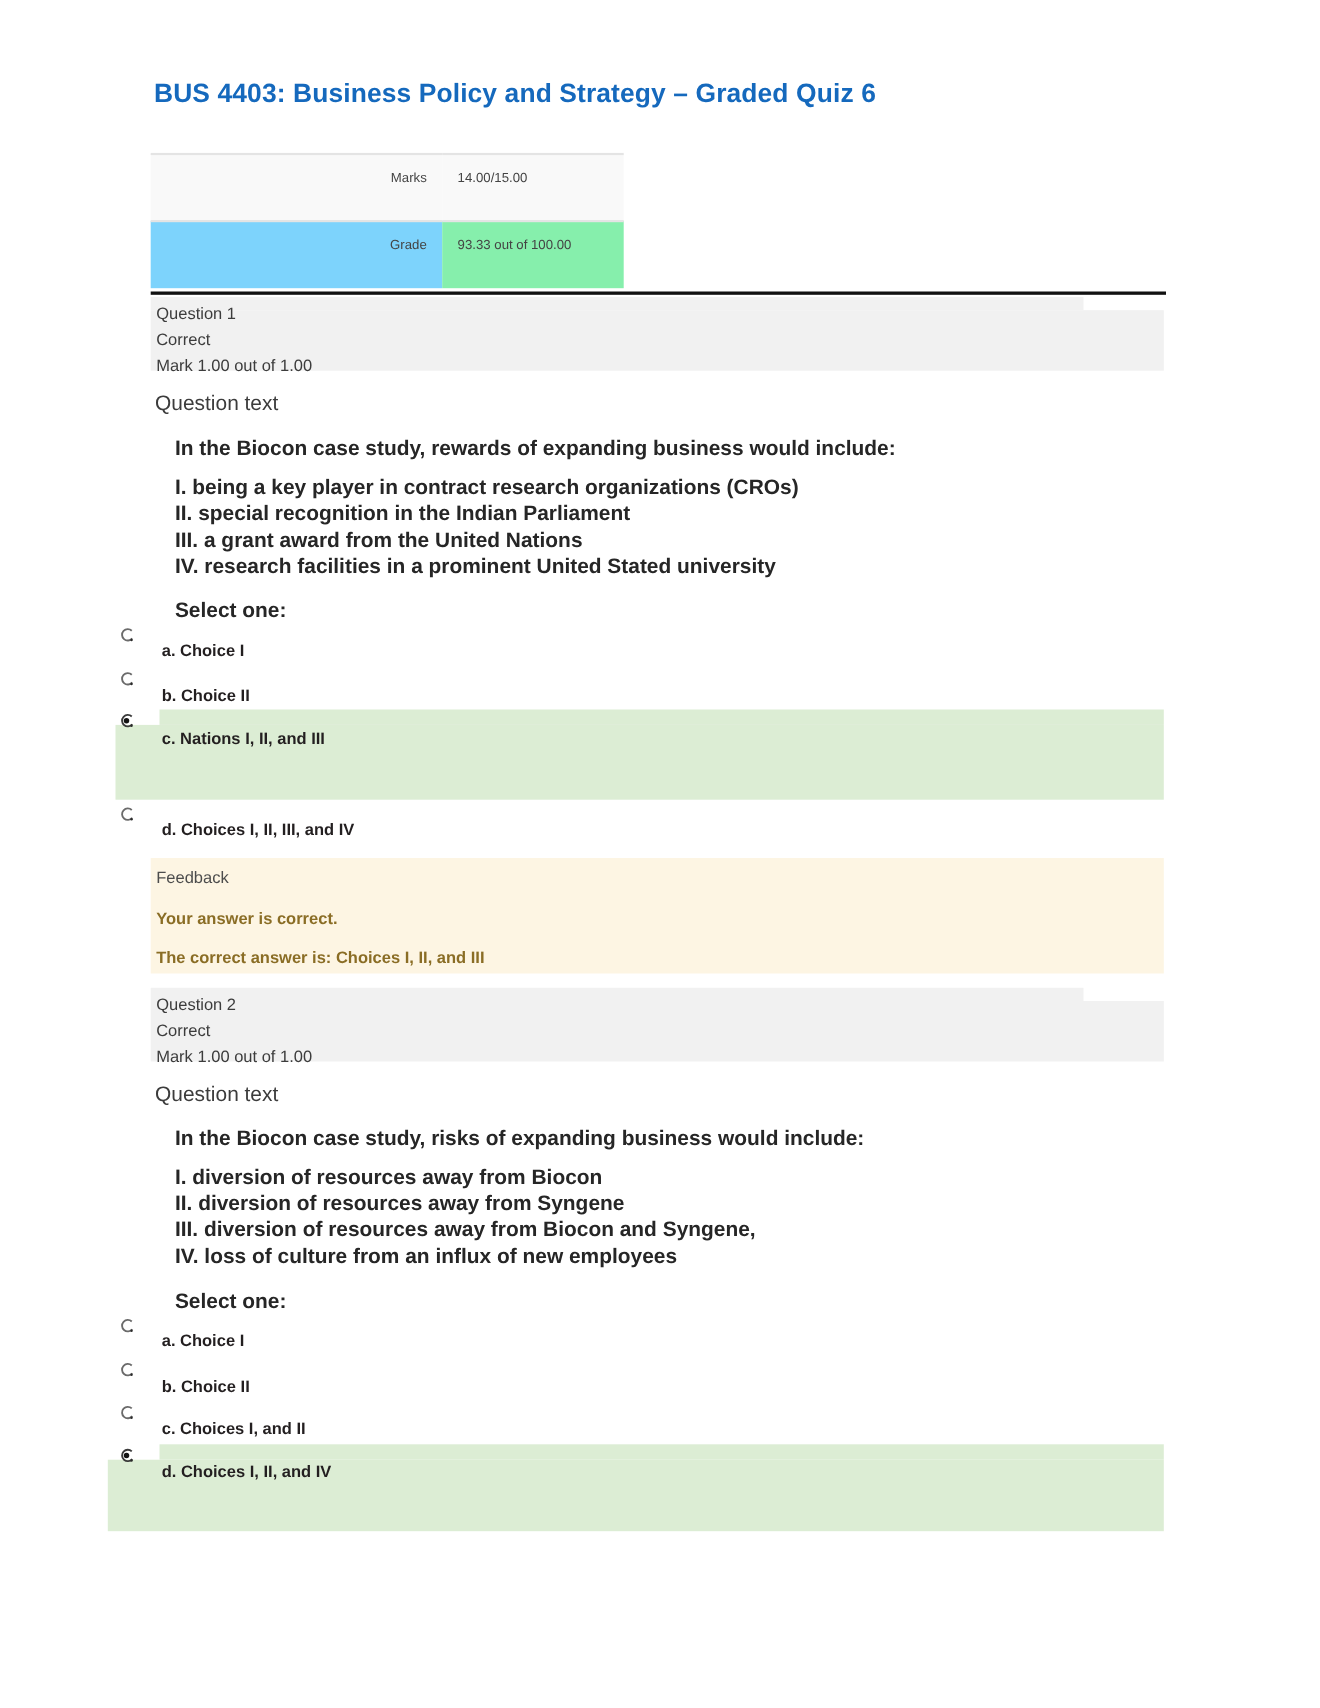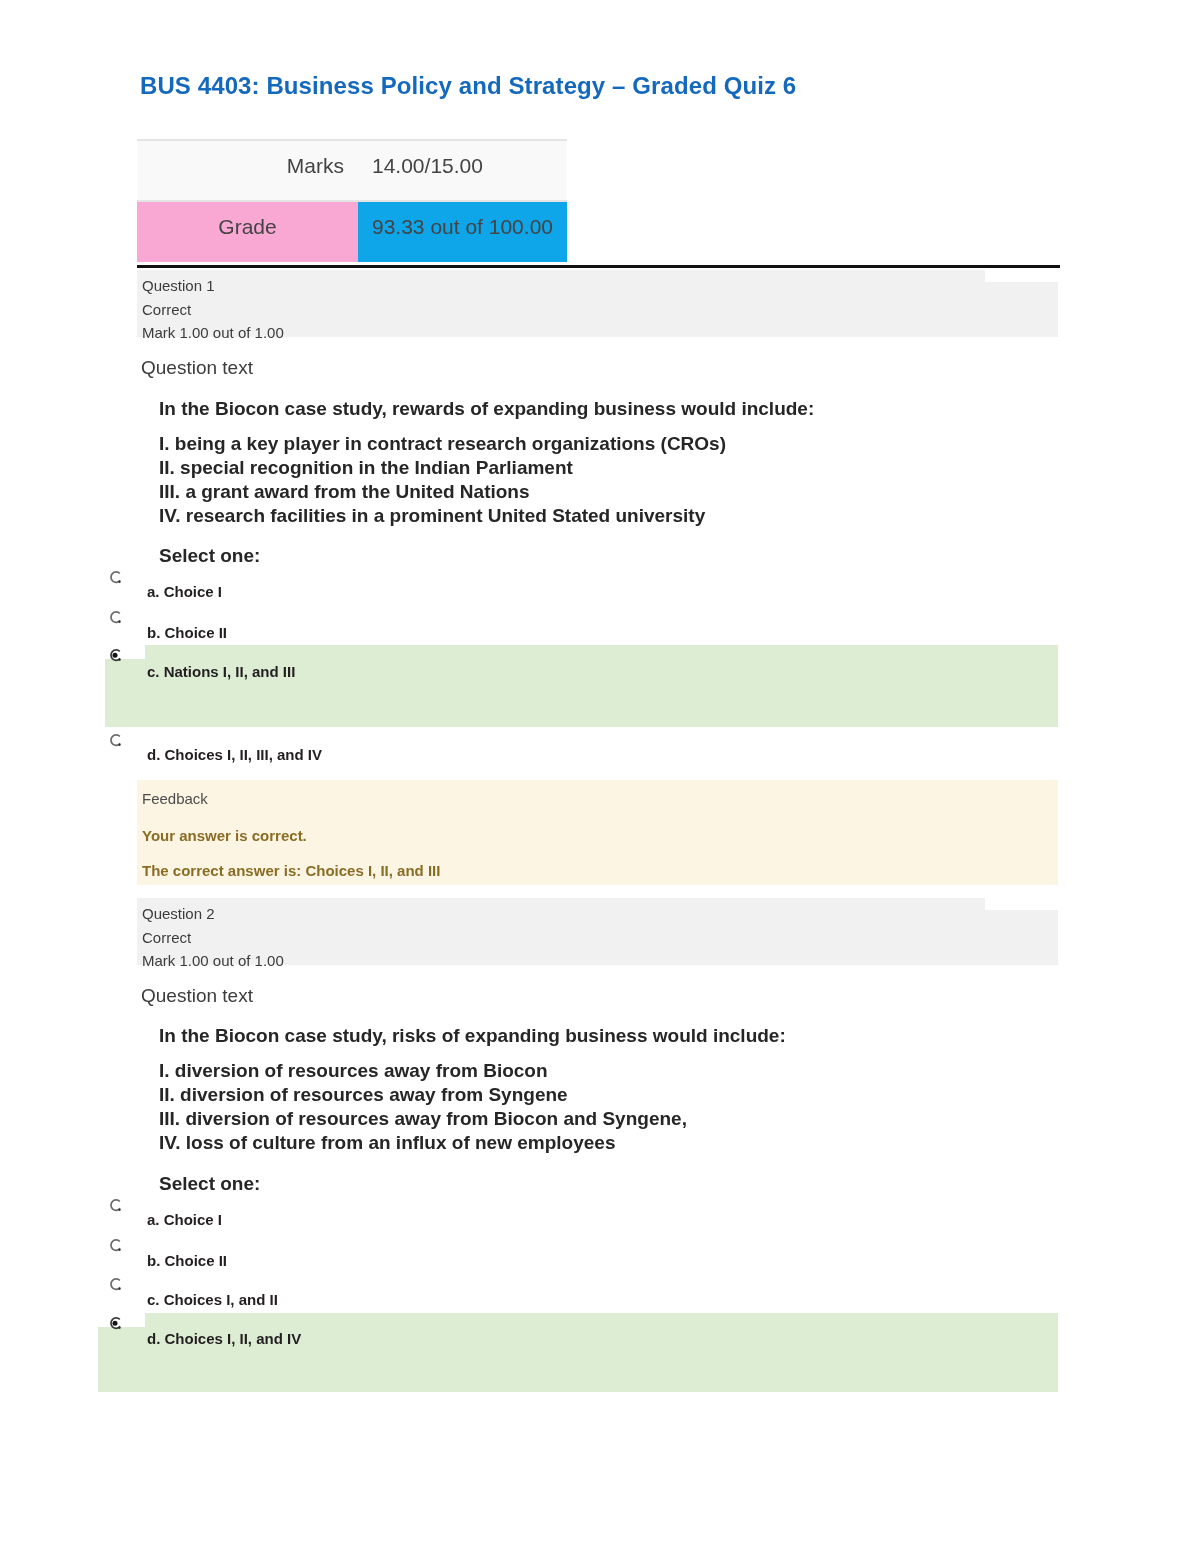--- a/index.html
+++ b/index.html
@@ -34,40 +34,40 @@
     white-space: nowrap;
   }
 
   
   .summary-table {
     position: absolute;
     left: 137px;
     top: 139px;
     width: 430px;
     border-collapse: collapse;
-    font-size: 21px;
+    font-size: 12px;
   }
   .summary-table tr { height: 61px; }
   .summary-table td {
     padding: 0 14px;
     vertical-align: top;
     padding-top: 13px;
     border-top: 2px solid #e4e4e4;
     color: #444444;
   }
   .summary-table .lbl {
     width: 237px;
     text-align: right;
     white-space: nowrap;
   }
   .summary-table .val { white-space: nowrap; margin-top: 12px; }
   .row-marks td { background: #f9f9f9; }
   .row-marks .lbl { background: #f9f9f9; }
-  .row-grade .lbl { background: #f9a8d4; text-align: center; }
-  .row-grade .val { background: #0ea5e9; }
+  .row-grade .lbl { background: #7dd3fc; }
+  .row-grade .val { background: #86efac; }
 
   
   .q-head {
     position: absolute;
     left: 137px;
     font-size: 15px;
     line-height: 23.5px;
     color: #3c3c3c;
   }
   .q-head .bar-narrow {

